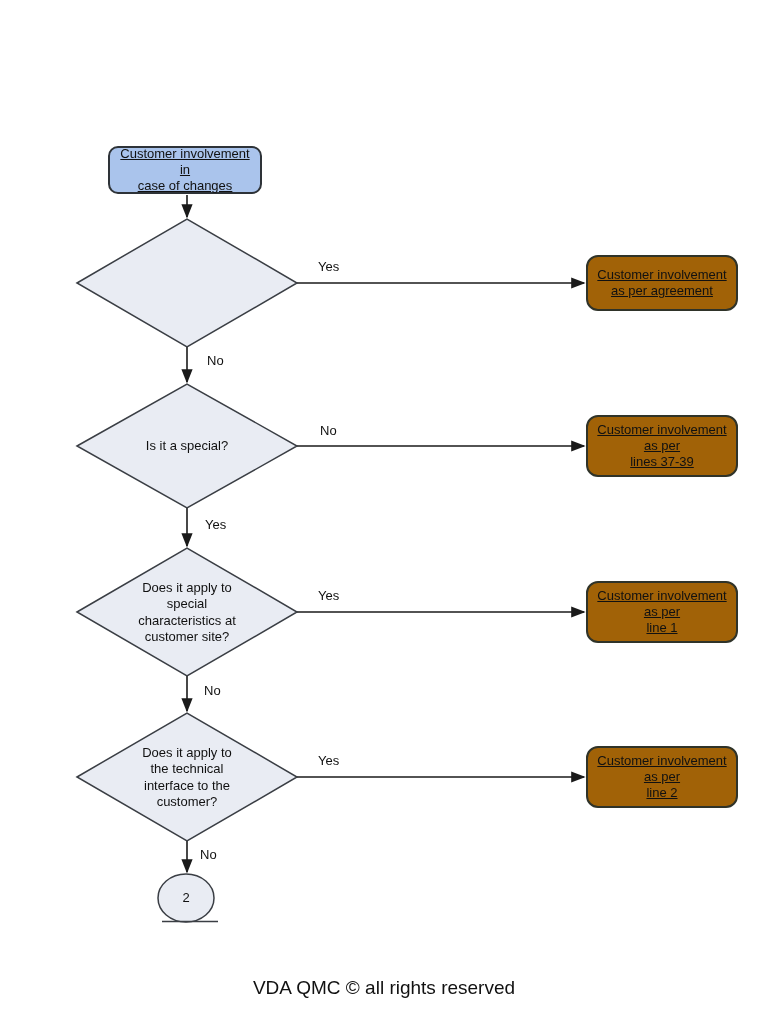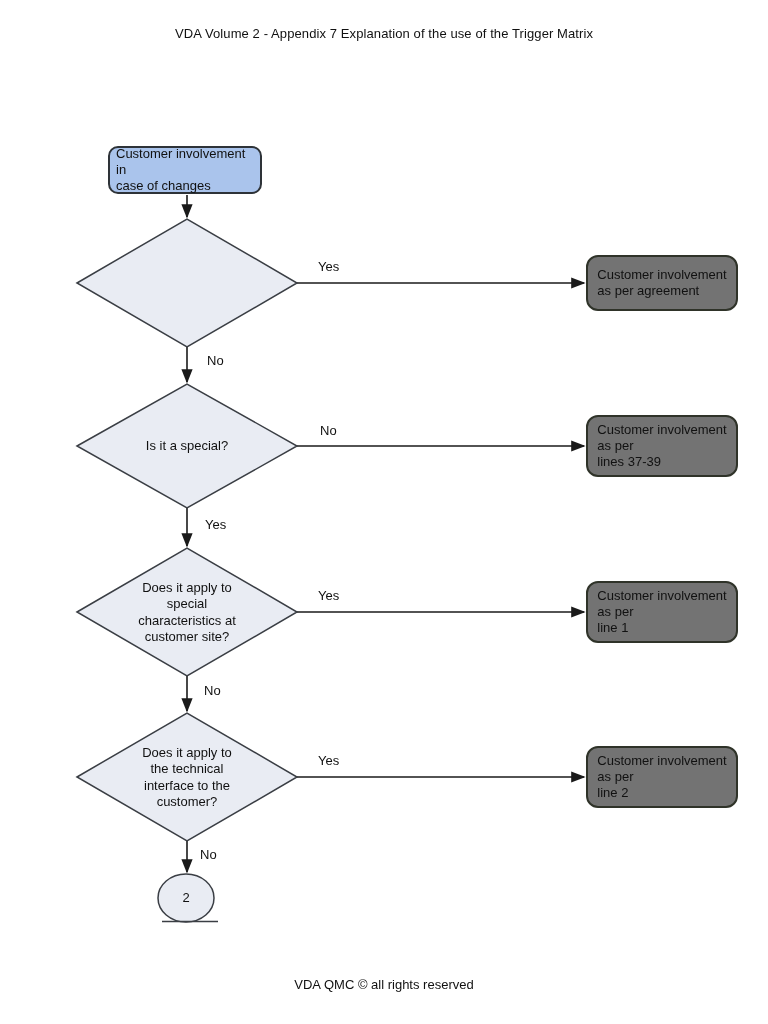--- a/index.html
+++ b/index.html
@@ -6,35 +6,35 @@
   .page {
     position:relative; width:768px; height:1024px; background:#ffffff;
     font-family:"Liberation Sans", sans-serif; color:#111; overflow:hidden;
   }
   .title {
     position:absolute; top:26px; left:0; width:768px; text-align:center;
     font-size:13px; letter-spacing:0.1px;
   }
   .footer {
     position:absolute; top:977px; left:0; width:768px; text-align:center;
-    font-size:13px;
+    font-size:19px;
   }
   .canvas { position:absolute; left:0; top:0; width:768px; height:1024px; }
   .node {
     position:absolute; display:flex; align-items:center; justify-content:center;
-    text-align:left; font-size:13px; line-height:1.25; white-space:pre-line;
-    box-sizing:border-box; padding:2px 6px;
+    text-align:center; font-size:13px; line-height:1.25; white-space:pre-line;
+    box-sizing:border-box; padding:2px 6px;text-decoration:underline;
   }
   .start {
     left:108px; top:146px; width:154px; height:48px;
     background:#aac4ec; border:2px solid #2e3338; border-radius:10px;
   }
   .result {
     left:586px; width:152px;
-    background:#737373; border:2px solid #2f3329; border-radius:12px;
+    background:#a16207; border:2px solid #2f3329; border-radius:12px;
   }
   .result-1 { top:255px; height:56px; }
   .result-2 { top:415px; height:62px; }
   .result-3 { top:581px; height:62px; }
   .result-4 { top:746px; height:62px; }
   .dlabel {
     position:absolute; transform:translate(-50%,-50%);
     text-align:center; font-size:13px; line-height:1.25; white-space:pre-line;
     width:160px; pointer-events:none;
   }
@@ -42,21 +42,20 @@
   .conn-num {
     position:absolute; left:186px; top:897px; transform:translate(-50%,-50%);
     font-size:13px;
   }
 </style>
 </head>
 <body>
 
 <div class="page">
 
-  <div class="title">VDA Volume 2 - Appendix 7 Explanation of the use of the Trigger Matrix</div>
 
   <svg class="canvas" width="768" height="1024" viewBox="0 0 768 1024" xmlns="http://www.w3.org/2000/svg">
     <defs>
       <marker id="arrowhead" markerWidth="9" markerHeight="7" refX="8" refY="3.5" orient="auto">
         <polygon points="0 0, 9 3.5, 0 7" fill="#1a1a1a"></polygon>
       </marker>
     </defs>
 
     <line x1="187" y1="195" x2="187" y2="217" stroke="#1a1a1a" stroke-width="1.6" marker-end="url(#arrowhead)"></line>
     <line x1="297" y1="283" x2="584" y2="283" stroke="#1a1a1a" stroke-width="1.6" marker-end="url(#arrowhead)"></line>

